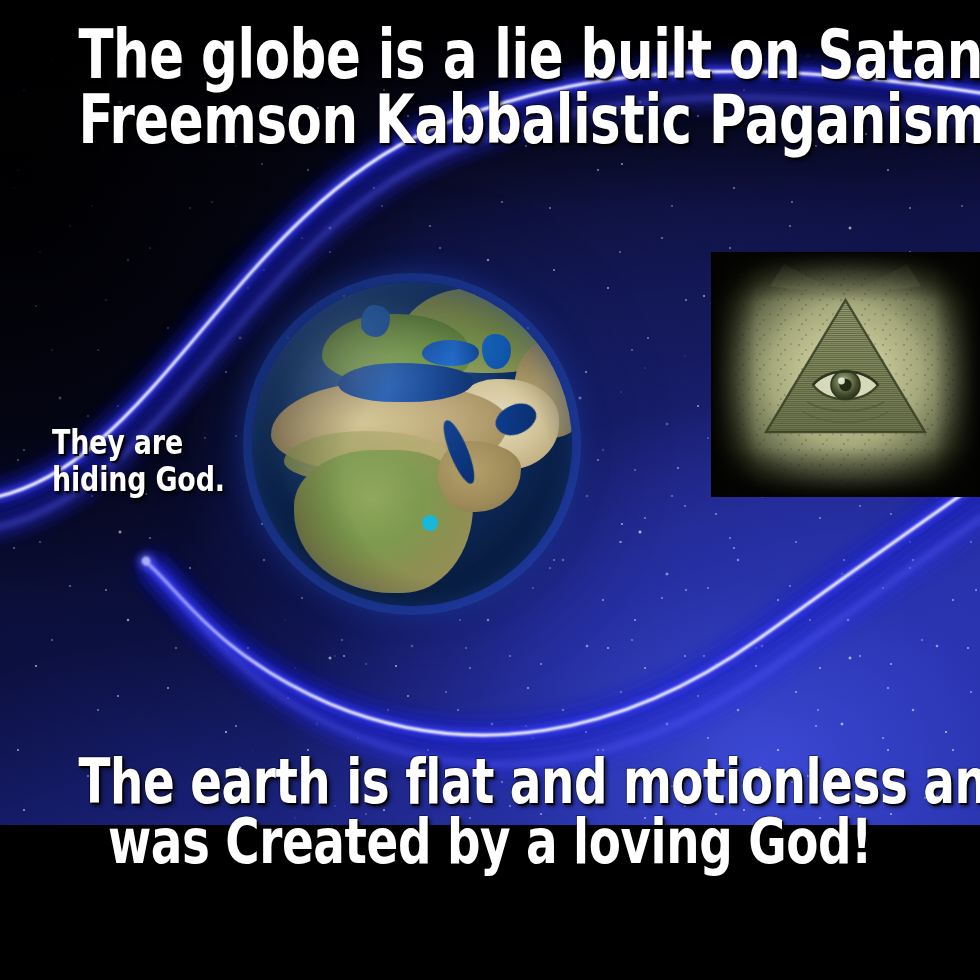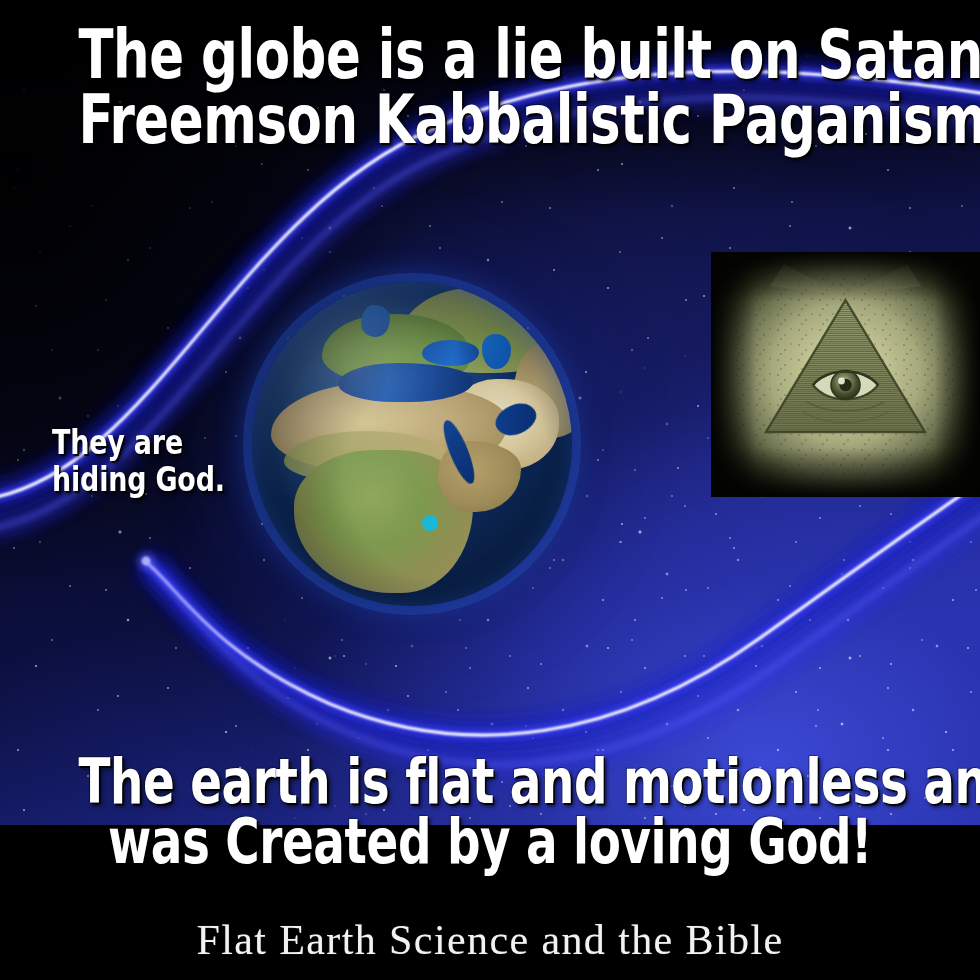--- a/index.html
+++ b/index.html
@@ -514,15 +514,14 @@
   <div class="small-caption">
     <span class="sc-line">They are</span>
     <span class="sc-line">hiding God.</span>
   </div>
 
   <div class="headline" id="headline-bottom">
     <span class="hl-line">The earth is flat and motionless and</span>
     <span class="hl-line">was Created by a loving God!</span>
   </div>
 
-  <div class="footer-caption">Flat Earth Science and the Bible</div>
 
 </div>
 
 </body></html>

